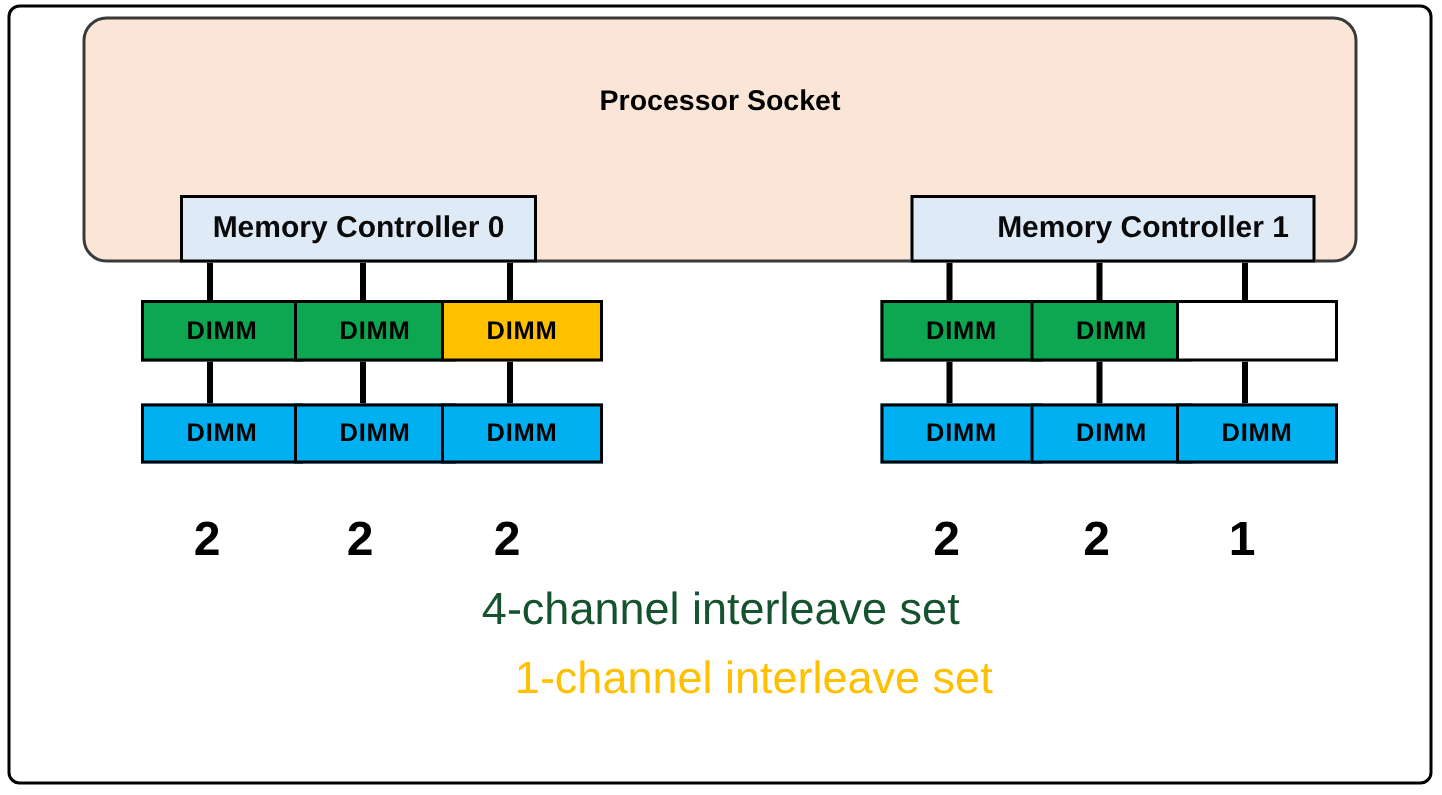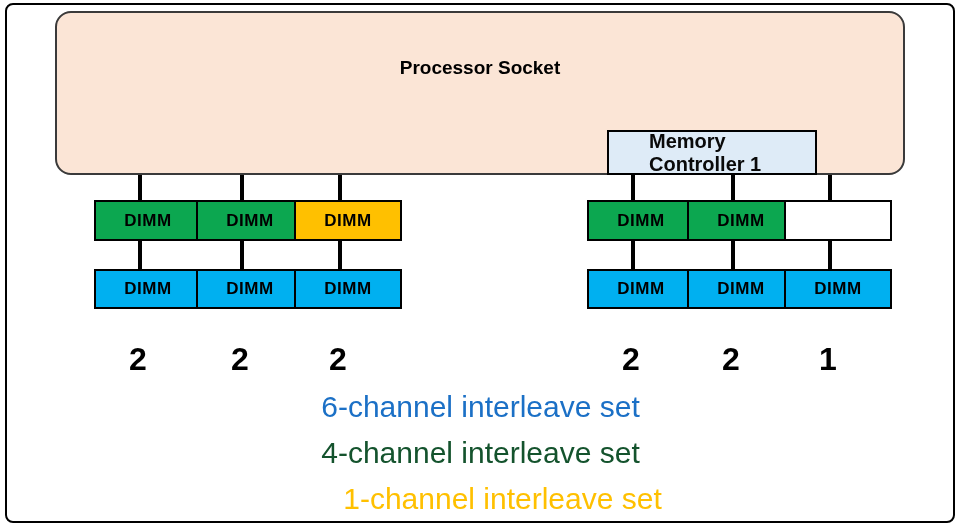--- a/index.html
+++ b/index.html
@@ -47,21 +47,21 @@
     box-sizing: border-box;
     display: flex;
     align-items: center;
     justify-content: center;
     font-size: 20px;
     font-weight: bold;
     color: #0a0a0a;
     z-index: 3;
   }
   .mc0 { left: 120px; width: 238px; }
-  .mc1 { left: 607px; width: 210px; padding-left: 40px; }
+  .mc1 { left: 607px; width: 270px; padding-left: 40px; }
   .connector {
     position: absolute;
     width: 4px;
     background: #000000;
     z-index: 1;
   }
   .dimm {
     position: absolute;
     width: 108px;
     border: 2px solid #000000;
@@ -103,20 +103,21 @@
 <body>
 
 <div class="canvas">
 
   <div class="frame"></div>
 
   <div class="socket" id="socket-box" style="background: rgb(251, 229, 214); border-radius: 16px;">
     <div class="socket-label">Processor Socket</div>
   </div>
 
+  <div class="mc mc0" style="background: rgb(222, 235, 247);">Memory Controller 0</div>
 
   <div class="mc mc1" style="background: rgb(222, 235, 247);">Memory Controller 1</div>
 
   <div id="channels">
       <div class="connector" style="left: 138px; top: 175px; height: 25px;"></div>
       <div class="connector" style="left: 138px; top: 241px; height: 28px;"></div>
       <div class="dimm dimm-top" style="left: 94px; background: rgb(12, 167, 80);">DIMM</div>
       <div class="dimm dimm-bottom" style="left: 94px; background: rgb(0, 176, 240);">DIMM</div>
       <div class="count" style="left: 103px;">2</div>
       <div class="connector" style="left: 240px; top: 175px; height: 25px;"></div>
@@ -140,18 +141,17 @@
       <div class="dimm dimm-bottom" style="left: 687px; background: rgb(0, 176, 240);">DIMM</div>
       <div class="count" style="left: 696px;">2</div>
       <div class="connector" style="left: 828px; top: 175px; height: 25px;"></div>
       <div class="connector" style="left: 828px; top: 241px; height: 28px;"></div>
       <div class="dimm dimm-top" style="left: 784px; background: rgb(255, 255, 255);"></div>
       <div class="dimm dimm-bottom" style="left: 784px; background: rgb(0, 176, 240);">DIMM</div>
       <div class="count" style="left: 793px;">1</div>
     </div>
 
   <div class="legend">
-    <div class="legend-line" style="color: rgb(27, 112, 198);">6-channel interleave set</div>
     <div class="legend-line" style="color: #14532d;">4-channel interleave set</div>
     <div class="legend-line" style="color: rgb(255, 192, 0); padding-left: 44px;">1-channel interleave set</div>
   </div>
 
 </div>
 
 </body></html>

